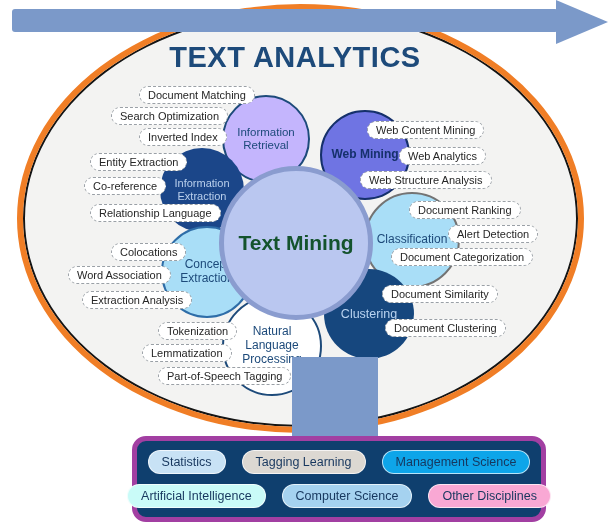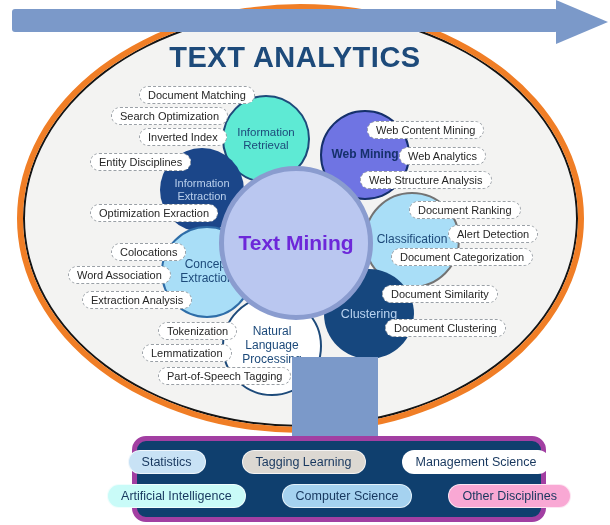--- a/index.html
+++ b/index.html
@@ -16,56 +16,56 @@
     background:#f3f3f2;border:6px solid #f07e26;box-shadow:inset 0 0 0 2px #141414;z-index:1;
   }
   .title{
     position:absolute;left:105px;top:41px;width:380px;text-align:center;z-index:2;
     font-size:29px;font-weight:bold;color:#1d4a7a;letter-spacing:.5px;
   }
   .circle{
     position:absolute;border-radius:50%;display:flex;align-items:center;justify-content:center;
     text-align:center;z-index:3;line-height:1.15;
   }
-  .c-ir{left:222px;top:95px;width:84px;height:84px;background:#5eead4;border:2px solid #1d4a7a;color:#1d4a7a;font-size:11.5px;}
+  .c-ir{left:222px;top:95px;width:84px;height:84px;background:#c4b5fd;border:2px solid #1d4a7a;color:#1d4a7a;font-size:11.5px;}
   .c-wm{left:320px;top:110px;width:86px;height:86px;background:#6f74e3;border:2px solid #15306b;color:#15306b;font-size:12px;font-weight:bold;}
   .c-ie{left:160px;top:148px;width:84px;height:84px;background:#1b4689;color:#b9cfec;font-size:11px;}
   .c-cl{left:364px;top:192px;width:92px;height:92px;background:#a9def7;border:2px solid #737373;color:#1d4a7a;font-size:12px;}
   .c-cu{left:324px;top:269px;width:90px;height:90px;background:#16477e;color:#b9d3f0;font-size:12.5px;}
   .c-ce{left:161px;top:226px;width:88px;height:88px;background:#a9def7;border:2px solid #2e6da8;color:#1d4a7a;font-size:12px;}
   .c-nlp{left:222px;top:296px;width:96px;height:96px;background:#ffffff;border:2.5px solid #1d4a7a;color:#1d4a7a;font-size:12px;}
   .c-label{padding:0 8px;}
   .center-circle{
     position:absolute;left:219px;top:166px;width:144px;height:144px;border-radius:50%;
     background:#bac7f0;border:5px solid #8a9ccf;display:flex;align-items:center;justify-content:center;
-    z-index:4;color:#6d28d9;font-size:21px;font-weight:bold;
+    z-index:4;color:#14532d;font-size:21px;font-weight:bold;
   }
   .pill{
     position:absolute;background:#ffffff;border:1.5px dashed #9aa0a6;border-radius:9px;
     padding:2px 8px;font-size:11px;color:#262626;white-space:nowrap;z-index:5;
   }
   
   .up-arrow{
     position:absolute;left:292px;top:357px;width:86px;height:88px;background:#7b99c9;z-index:5;
     clip-path:polygon(50% 0%,100% 50%,71% 50%,71% 100%,29% 100%,0% 50% 0 50%,29% 50%);
   }
   
   .disc-box{
     position:absolute;left:132px;top:436px;width:404px;height:76px;background:#0f3f6e;
     border:5px solid #a23fa2;border-radius:14px;z-index:6;
     display:flex;flex-direction:column;justify-content:space-evenly;align-items:center;
   }
-  .disc-row{display:flex;gap:36px;justify-content:center;}
+  .disc-row{display:flex;gap:16px;justify-content:center;}
   .disc-pill{
     border-radius:13px;padding:4px 13px;font-size:12.5px;color:#17375e;white-space:nowrap;
     border:1.5px solid rgba(255,255,255,.7);
   }
   .p-stat{background:#c8e2f5;}
   .p-ml{background:#dcd8d2;}
-  .p-ms{background:#ffffff;}
+  .p-ms{background:#0ea5e9;}
   .p-ai{background:#c9fbf8;}
   .p-cs{background:#a5d2f0;}
   .p-od{background:#f9a8d4;}
 </style>
 </head>
 <body>
 
 <div class="stage">
 
   <div class="top-arrow-body"></div>
@@ -98,22 +98,23 @@
   </div>
 
   <div class="center-circle">
     <span>Text Mining</span>
   </div>
 
   <div class="pill" style="left:139px;top:86px;">Document Matching</div>
   <div class="pill" style="left:111px;top:107px;">Search Optimization</div>
   <div class="pill" style="left:139px;top:128px;">Inverted Index</div>
 
-  <div class="pill" style="left:90px;top:153px;">Entity Disciplines</div>
-  <div class="pill" style="left:90px;top:204px;">Optimization Exraction</div>
+  <div class="pill" style="left:90px;top:153px;">Entity Extraction</div>
+  <div class="pill" style="left:84px;top:177px;">Co-reference</div>
+  <div class="pill" style="left:90px;top:204px;">Relationship Language</div>
 
   <div class="pill" style="left:367px;top:121px;">Web Content Mining</div>
   <div class="pill" style="left:399px;top:147px;">Web Analytics</div>
   <div class="pill" style="left:360px;top:171px;">Web Structure Analysis</div>
 
   <div class="pill" style="left:409px;top:201px;">Document Ranking</div>
   <div class="pill" style="left:448px;top:225px;">Alert Detection</div>
   <div class="pill" style="left:391px;top:248px;">Document Categorization</div>
 
   <div class="pill" style="left:382px;top:285px;">Document Similarity</div>

